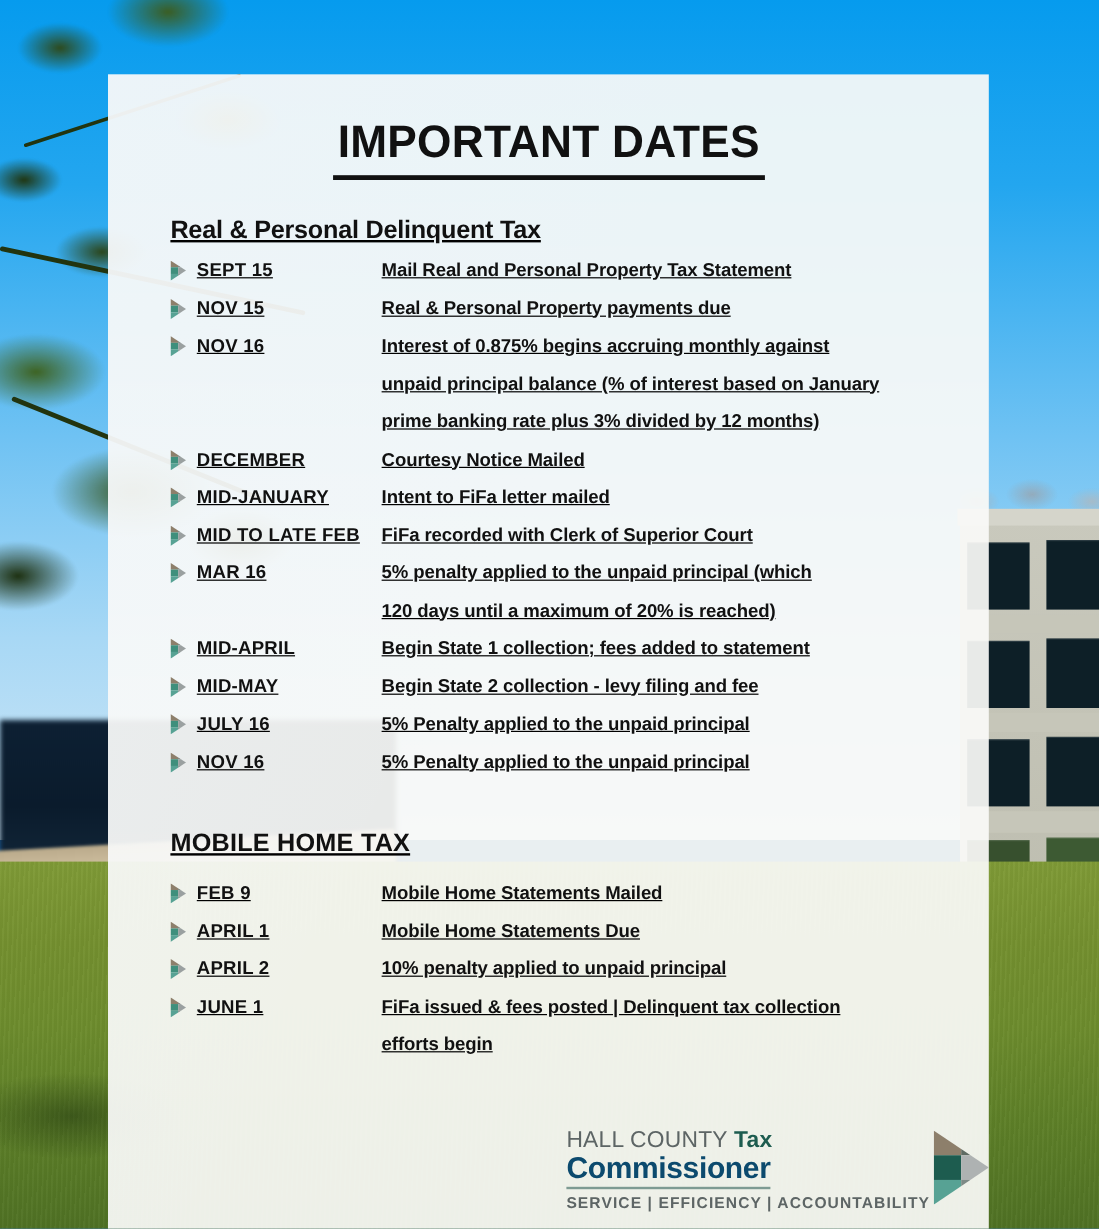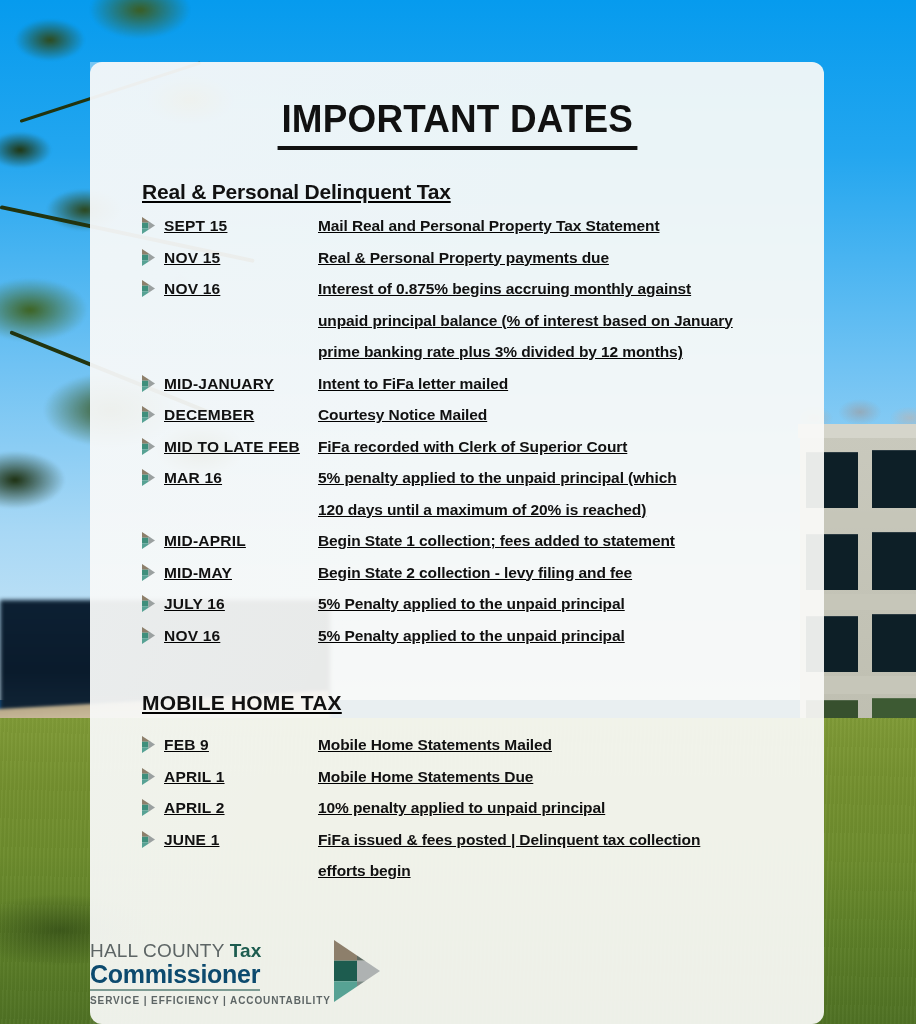--- a/index.html
+++ b/index.html
@@ -95,21 +95,20 @@
     background:linear-gradient(180deg,#6f7a5a 0%,#7c8a5f 60%,#6a7c46 100%);
     filter:blur(1px);
   }
 
   
   #card {
     position:absolute; left:90px; top:62px; width:734px; height:962px;
     background:rgba(250,250,247,0.93);
     z-index:5;
     padding:0;
-    border-radius:12px;
   }
   #card::before {
     
     content:""; position:absolute; inset:0;
     background:linear-gradient(115deg, rgba(240,245,250,.45) 0%, rgba(255,255,255,0) 45%);
     pointer-events:none;
   }
   .card-inner { position:relative; z-index:2; width:100%; height:100%; }
 
   
@@ -153,35 +152,35 @@
   }
   .desc-cell {
     flex:1 1 auto;
     font-size:15.5px; font-weight:bold; color:#111;
     line-height:31.5px; letter-spacing:-0.1px;
   }
   .desc-line { display:block; white-space:nowrap; }
 
   
   .logo-wrap {
-    position:absolute; left:0; right:0; top:878px;
-    display:flex; justify-content:flex-start; align-items:flex-start;
+    position:absolute; left:14px; right:0; top:878px;
+    display:flex; justify-content:flex-end; align-items:flex-start;
   }
   .logo { display:flex; align-items:stretch; }
   .logo-text { display:flex; flex-direction:column; align-items:flex-start; }
   .logo-l1 { font-size:19px; line-height:21px; letter-spacing:.2px; white-space:nowrap; }
   .logo-l1 .hall { color:#5d6565; font-weight:normal; }
   .logo-l1 .tax  { color:#1d5c4f; font-weight:bold; }
   .logo-l2 {
     font-size:25px; line-height:26px; font-weight:bold; color:#0c4a6e;
     letter-spacing:-0.3px; white-space:nowrap;
     border-bottom:2px solid #7e9b93; padding-bottom:2px;
   }
   .logo-l3 {
-    font-size:10px; font-weight:bold; color:#5d6565;
+    font-size:13px; font-weight:bold; color:#5d6565;
     letter-spacing:.9px; margin-top:4px; white-space:nowrap;
   }
   .logo-mark { margin-left:3px; align-self:center; }
 </style>
 </head>
 <body>
 
 <div id="backdrop">
   <div class="sky"></div>
   <div class="treeline-right"></div>
@@ -293,60 +292,60 @@
             <div class="desc-cell">
               <span class="desc-line">Interest of 0.875% begins accruing monthly against</span>
               <span class="desc-line">unpaid principal balance (% of interest based on January</span>
               <span class="desc-line">prime banking rate plus 3% divided by 12 months)</span>
             </div>
           </div>
           <div class="row">
             <div class="bullet-cell">
               <svg class="bullet" width="13" height="17" viewBox="0 0 13 17" aria-hidden="true">
                 <defs>
+                  <clipPath id="bc3">
+                    <polygon points="0,0 13,8.5 0,17"></polygon>
+                  </clipPath>
+                </defs>
+                <g clip-path="url(#bc3)">
+                  <rect x="0" y="0" width="6.5" height="5.7" fill="#8d7f6b"></rect>
+                  <rect x="6.5" y="0" width="6.5" height="5.7" fill="#6d7771"></rect>
+                  <rect x="0" y="5.7" width="6.5" height="5.6" fill="#3f8f7c"></rect>
+                  <rect x="6.5" y="5.7" width="6.5" height="5.6" fill="#9aa0a0"></rect>
+                  <rect x="0" y="11.3" width="6.5" height="5.7" fill="#57a294"></rect>
+                  <rect x="6.5" y="11.3" width="6.5" height="5.7" fill="#828d89"></rect>
+                </g>
+              </svg>
+            </div>
+            <div class="date-cell">DECEMBER</div>
+            <div class="desc-cell">
+              <span class="desc-line">Courtesy Notice Mailed</span>
+            </div>
+          </div>
+          <div class="row">
+            <div class="bullet-cell">
+              <svg class="bullet" width="13" height="17" viewBox="0 0 13 17" aria-hidden="true">
+                <defs>
                   <clipPath id="bc4">
                     <polygon points="0,0 13,8.5 0,17"></polygon>
                   </clipPath>
                 </defs>
                 <g clip-path="url(#bc4)">
                   <rect x="0" y="0" width="6.5" height="5.7" fill="#8d7f6b"></rect>
                   <rect x="6.5" y="0" width="6.5" height="5.7" fill="#6d7771"></rect>
                   <rect x="0" y="5.7" width="6.5" height="5.6" fill="#3f8f7c"></rect>
                   <rect x="6.5" y="5.7" width="6.5" height="5.6" fill="#9aa0a0"></rect>
                   <rect x="0" y="11.3" width="6.5" height="5.7" fill="#57a294"></rect>
                   <rect x="6.5" y="11.3" width="6.5" height="5.7" fill="#828d89"></rect>
                 </g>
               </svg>
             </div>
             <div class="date-cell">MID-JANUARY</div>
             <div class="desc-cell">
               <span class="desc-line">Intent to FiFa letter mailed</span>
-            </div>
-          </div>
-          <div class="row">
-            <div class="bullet-cell">
-              <svg class="bullet" width="13" height="17" viewBox="0 0 13 17" aria-hidden="true">
-                <defs>
-                  <clipPath id="bc3">
-                    <polygon points="0,0 13,8.5 0,17"></polygon>
-                  </clipPath>
-                </defs>
-                <g clip-path="url(#bc3)">
-                  <rect x="0" y="0" width="6.5" height="5.7" fill="#8d7f6b"></rect>
-                  <rect x="6.5" y="0" width="6.5" height="5.7" fill="#6d7771"></rect>
-                  <rect x="0" y="5.7" width="6.5" height="5.6" fill="#3f8f7c"></rect>
-                  <rect x="6.5" y="5.7" width="6.5" height="5.6" fill="#9aa0a0"></rect>
-                  <rect x="0" y="11.3" width="6.5" height="5.7" fill="#57a294"></rect>
-                  <rect x="6.5" y="11.3" width="6.5" height="5.7" fill="#828d89"></rect>
-                </g>
-              </svg>
-            </div>
-            <div class="date-cell">DECEMBER</div>
-            <div class="desc-cell">
-              <span class="desc-line">Courtesy Notice Mailed</span>
             </div>
           </div>
           <div class="row">
             <div class="bullet-cell">
               <svg class="bullet" width="13" height="17" viewBox="0 0 13 17" aria-hidden="true">
                 <defs>
                   <clipPath id="bc5">
                     <polygon points="0,0 13,8.5 0,17"></polygon>
                   </clipPath>
                 </defs>

